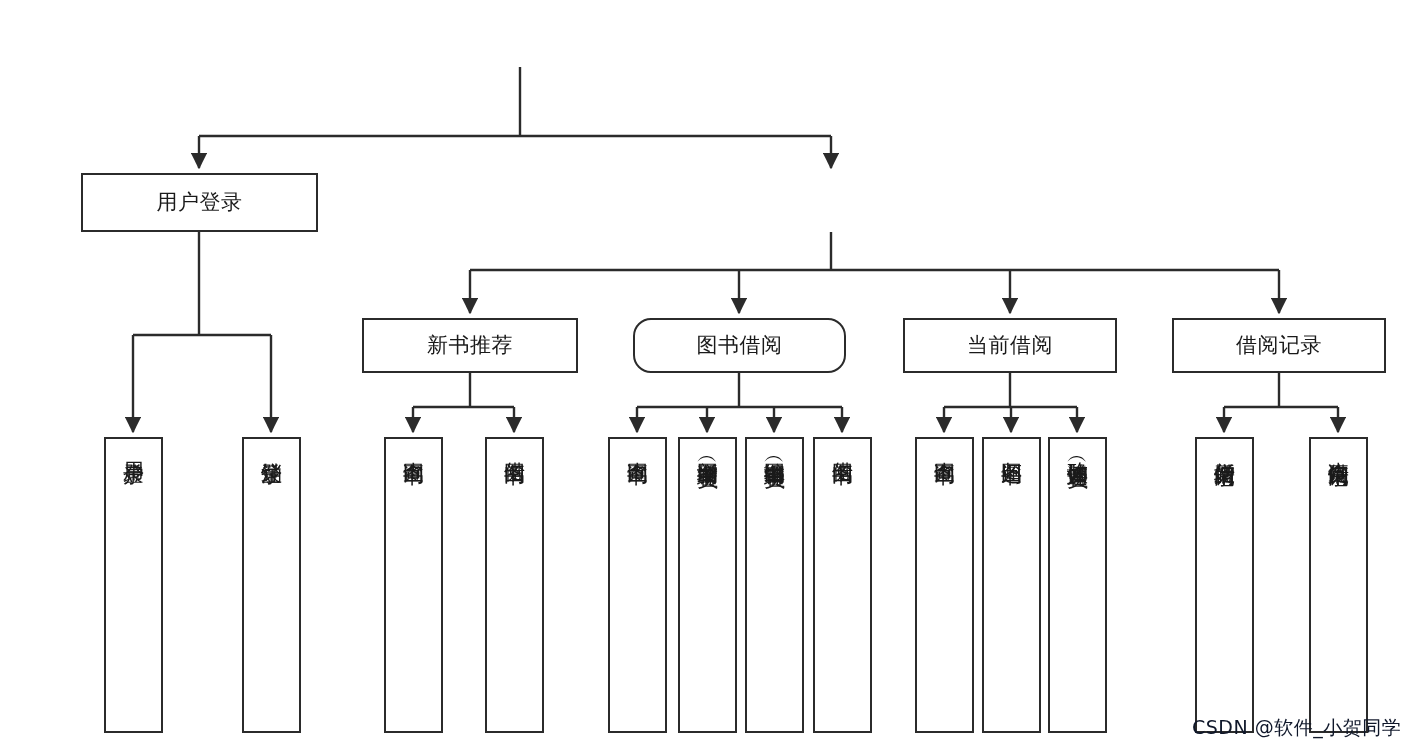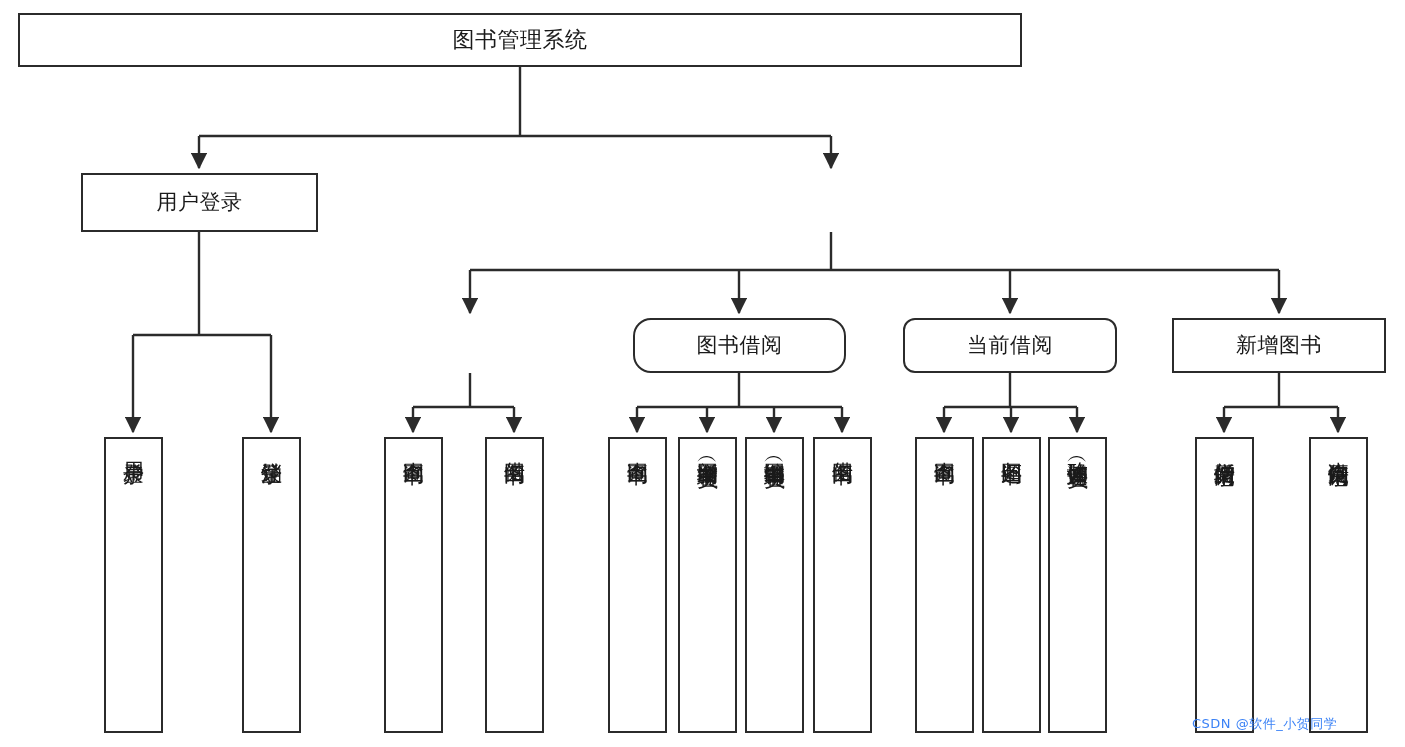--- a/index.html
+++ b/index.html
@@ -54,22 +54,22 @@
     writing-mode: vertical-rl;
     text-orientation: upright;
     font-size: 21px;
     line-height: 1.34;
     letter-spacing: 1px;
     white-space: nowrap;
     display: block;
   }
   .watermark {
     position: absolute;
-    font-size: 13px;
-    color: #3b82f6;
+    font-size: 19px;
+    color: #0f172a;
     white-space: nowrap;
     letter-spacing: 0.5px;
   }
 </style>
 </head>
 <body>
 
 <div id="canvas">
 
   <svg id="edges" viewBox="0 0 1405 747" width="1405" height="747" xmlns="http://www.w3.org/2000/svg">
@@ -116,36 +116,36 @@
       <path d="M 1011 407 L 1011 432" marker-end="url(#arrow)"></path>
       <path d="M 1077 407 L 1077 432" marker-end="url(#arrow)"></path>
 
       <path d="M 1279 373 L 1279 407"></path>
       <path d="M 1224 407 L 1338 407"></path>
       <path d="M 1224 407 L 1224 432" marker-end="url(#arrow)"></path>
       <path d="M 1338 407 L 1338 432" marker-end="url(#arrow)"></path>
     </g>
   </svg>
 
-  <div class="node node-h node-root" style="left:18px; top:13px; width:1004px; height:54px;">
-    <span>图书管理系统</span>
-  </div>
 
   <div class="node node-h" style="left:81px; top:173px; width:237px; height:59px;">
     <span>用户登录</span>
   </div>
 
+  <div class="node node-h" style="left:362px; top:318px; width:216px; height:55px;">
+    <span>新书推荐</span>
+  </div>
   <div class="node node-h" style="left:633px; top:318px; width:213px; height:55px;border-radius:18px;">
     <span>图书借阅</span>
   </div>
-  <div class="node node-h" style="left:903px; top:318px; width:214px; height:55px;border-radius:12px;">
+  <div class="node node-h" style="left:903px; top:318px; width:214px; height:55px;">
     <span>当前借阅</span>
   </div>
   <div class="node node-h" style="left:1172px; top:318px; width:214px; height:55px;">
-    <span>新增图书</span>
+    <span>借阅记录</span>
   </div>
 
   <div class="node node-v" style="left:104px; top:437px; width:59px; height:296px;">
     <span class="vlabel">用户登录</span>
   </div>
   <div class="node node-v" style="left:242px; top:437px; width:59px; height:296px;">
     <span class="vlabel">注销登录</span>
   </div>
 
   <div class="node node-v" style="left:384px; top:437px; width:59px; height:296px;">

